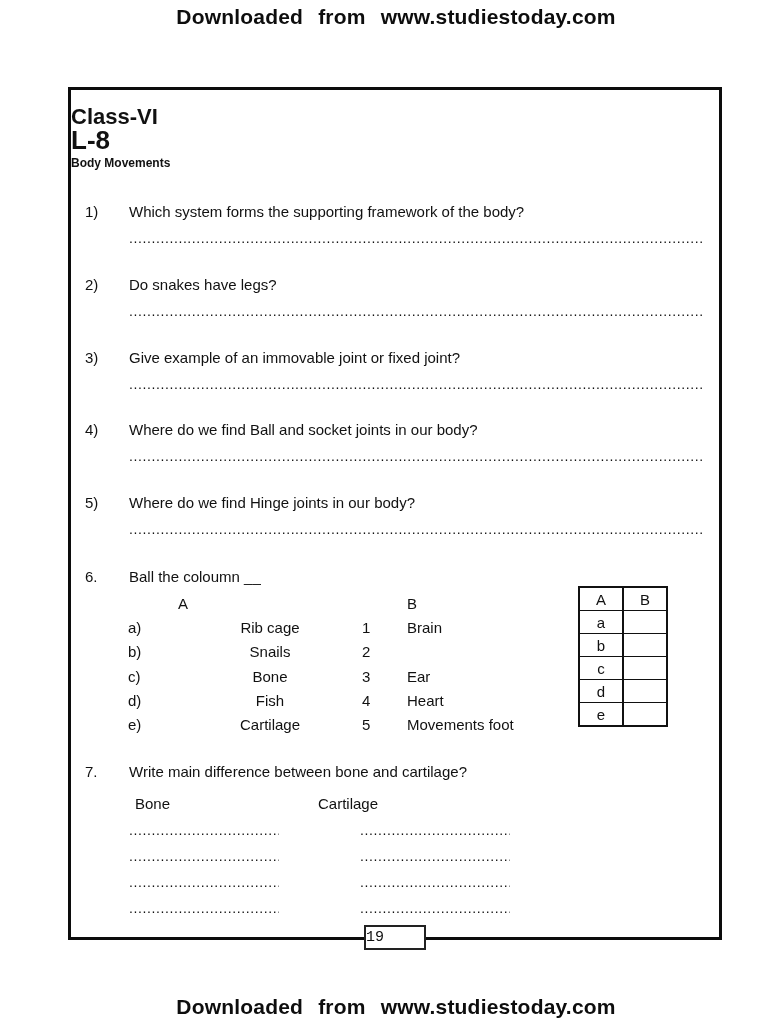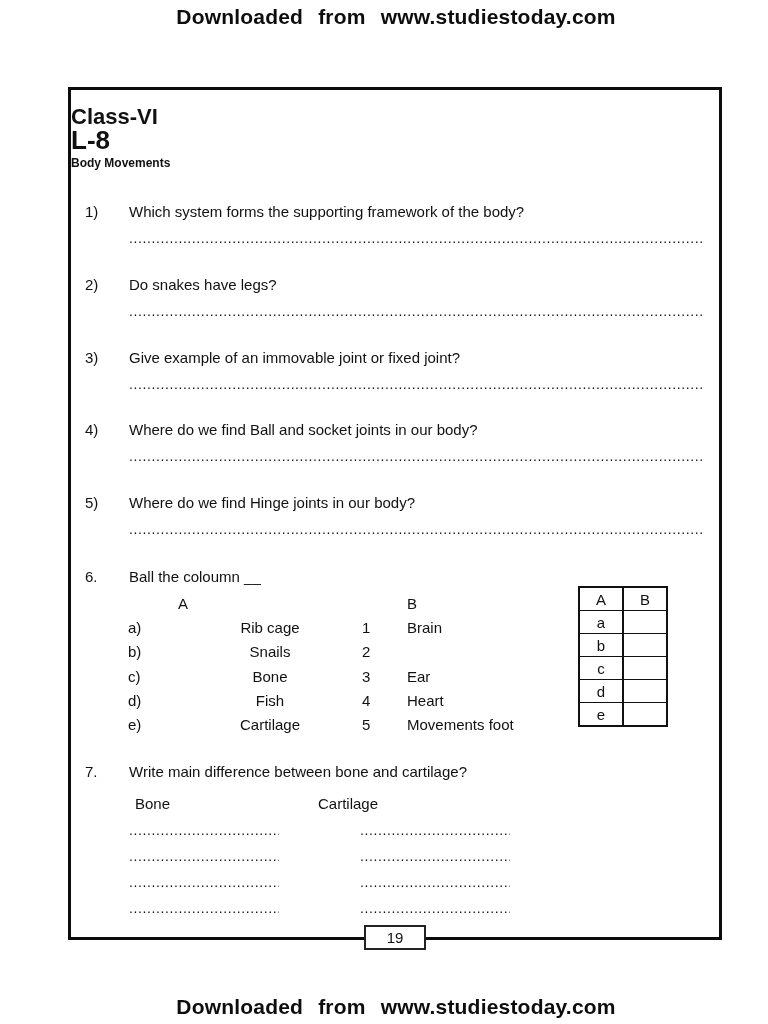--- a/index.html
+++ b/index.html
@@ -85,22 +85,21 @@
     font-size: 14px; letter-spacing: 0.6px;
   }
   .dots-short.c2 { margin-left: 81px; }
 
   .page-num-box {
     position: absolute; left: 50%; bottom: -13px;
     transform: translateX(-50%);
     width: 58px; height: 21px;
     border: 2px solid #222;
     background: #fff;
-    text-align: center;
-    font-family: Liberation Sans, sans-serif;
+    font-family: Liberation Mono, monospace;
     font-size: 15px; line-height: 21px;
   }
 </style>
 </head>
 <body>
 
 <div class="site-note top">Downloaded from www.studiestoday.com</div>
 
 <div class="sheet">
 

